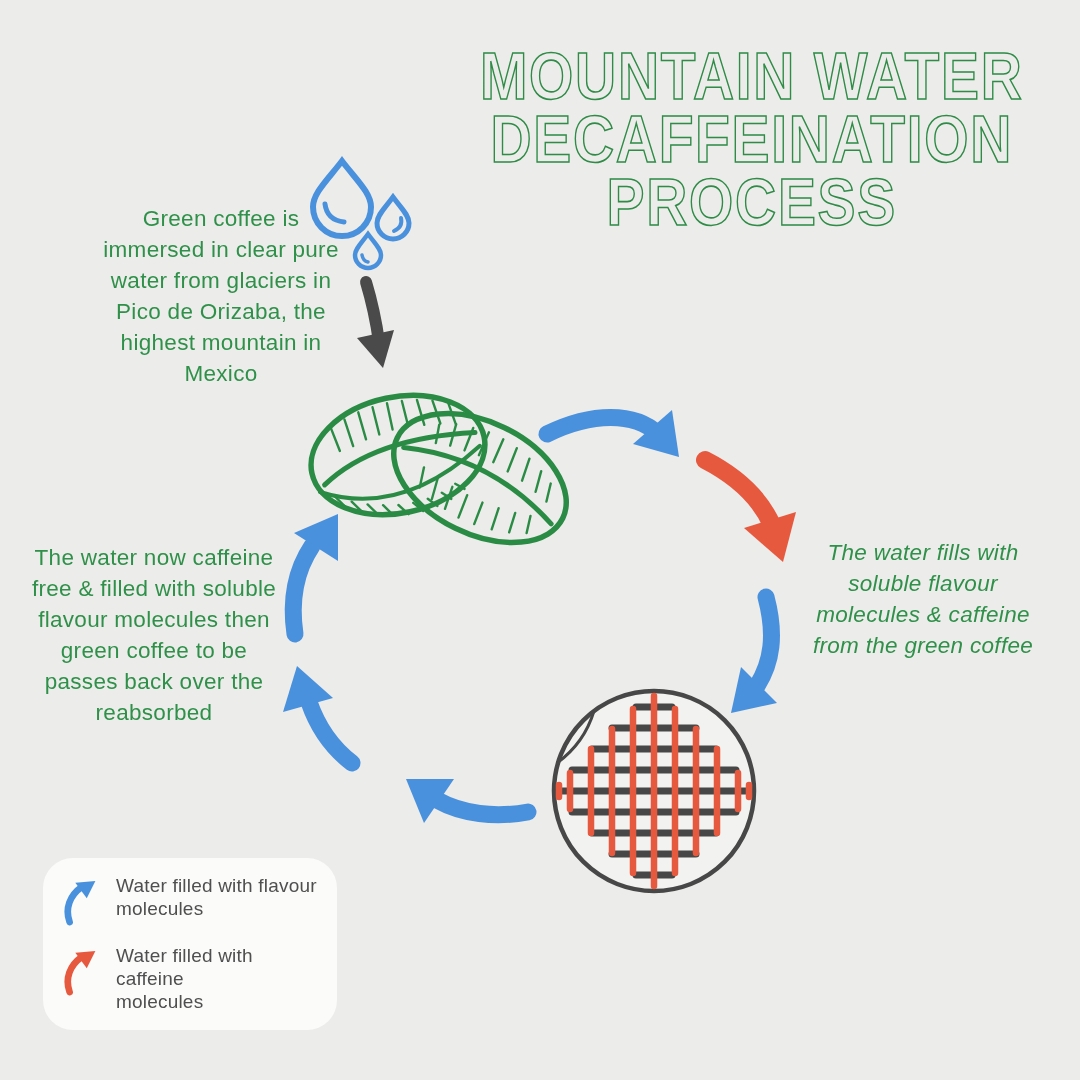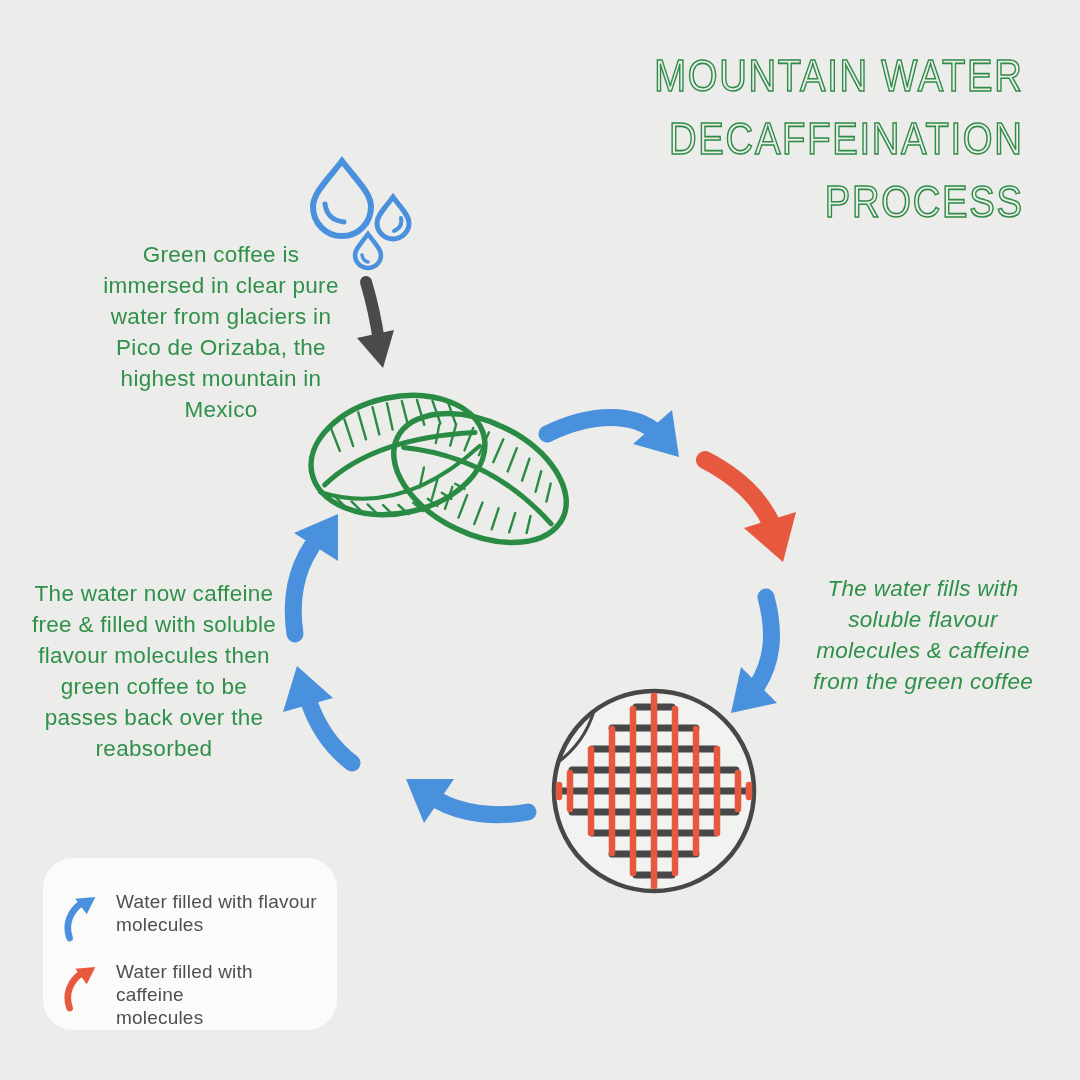--- a/index.html
+++ b/index.html
@@ -3,41 +3,41 @@
 <meta charset="utf-8">
 <style>
   html,body{margin:0;padding:0;background:#ececea;}
   .canvas{
     position:relative;width:1080px;height:1080px;overflow:hidden;
     background:#ececea;
     font-family:"Liberation Sans", sans-serif;
   }
   
   .title{
-    position:absolute;top:44px;right:56px;text-align:right;
-    font-size:45px;font-weight:400;line-height:63px;letter-spacing:2px;
+    position:absolute;top:44px;right:56px;text-align:center;
+    font-size:67px;font-weight:700;line-height:63px;letter-spacing:2px;
   }
   .title-line{color:#2e8c46;transform:scaleX(0.85);transform-origin:100% 50%;white-space:nowrap;}
   @supports (-webkit-text-stroke: 1px #000){
     .title-line{color:transparent;-webkit-text-stroke:1.6px #2e8c46;}
   }
   
   .step{
     position:absolute;color:#2f9149;font-size:22.5px;line-height:31px;
-    text-align:center;letter-spacing:0.3px;margin-top:36px;
+    text-align:center;letter-spacing:0.3px;
   }
   .step1{left:95px;top:203px;width:252px;}
   .step2{left:800px;top:537px;width:246px;font-style:italic;}
   .step3{left:718px;top:851px;width:232px;}
   .step4{left:23px;top:542px;width:262px;}
   
   .legend{
     position:absolute;left:43px;top:858px;width:294px;height:172px;
     background:#fbfbfa;border-radius:30px;box-sizing:border-box;
-    padding:32px 18px 18px 18px;
+    padding:16px 18px 18px 18px;
   }
   .legend-item{display:flex;align-items:flex-start;gap:13px;margin-bottom:18px;}
   .legend-icon{flex:0 0 auto;margin-top:2px;}
   .legend-label{color:#4f4f4f;font-size:19px;line-height:23px;letter-spacing:0.2px;}
   
   .art{position:absolute;left:0;top:0;width:1080px;height:1080px;}
 </style>
 </head>
 <body>
 

